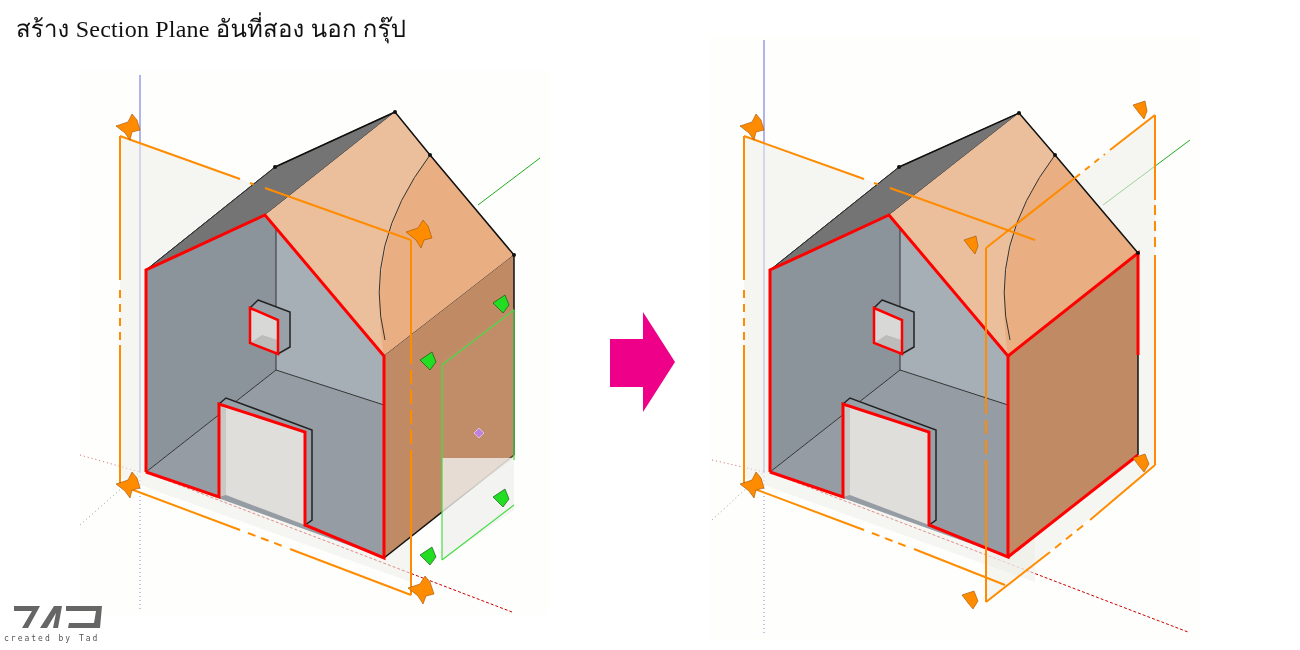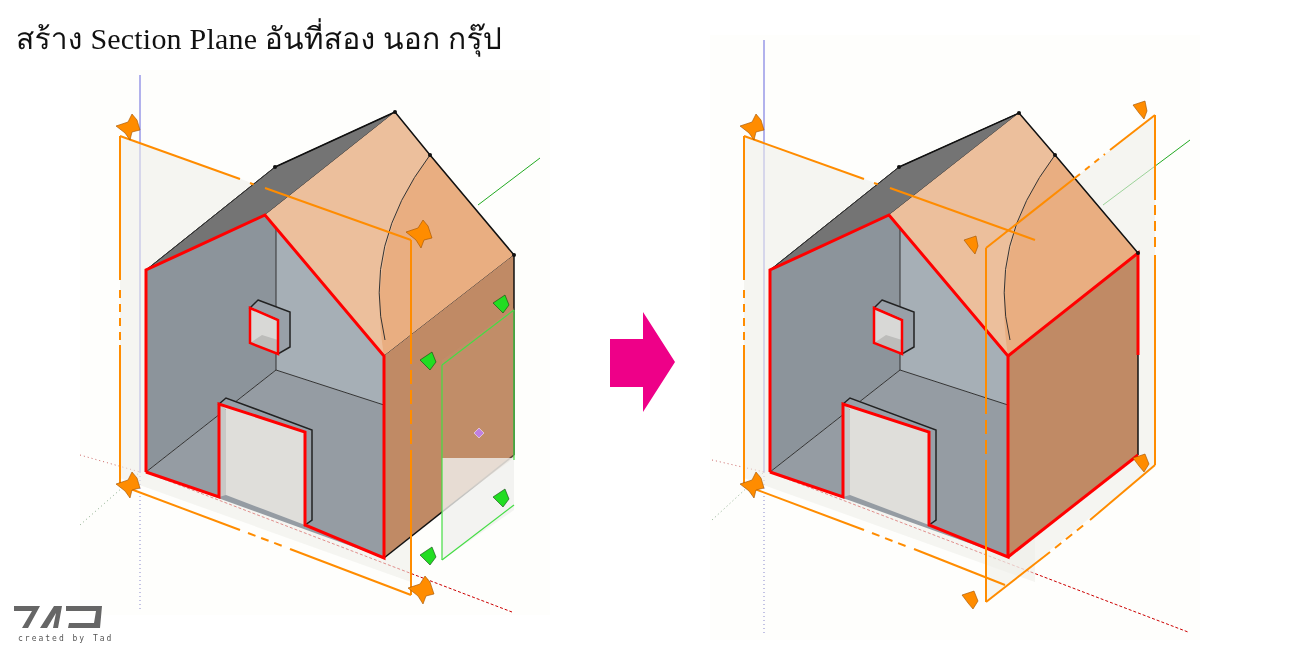--- a/index.html
+++ b/index.html
@@ -1,25 +1,25 @@
 <!DOCTYPE html>
 <html><head>
 <meta charset="utf-8">
 <style>
   html, body { margin: 0; padding: 0; background: #ffffff; }
   body { width: 1300px; height: 650px; position: relative; overflow: hidden; font-family: "DejaVu Serif", serif; }
   .title {
-    position: absolute; left: 16px; top: 15px;
+    position: absolute; left: 16px; top: 9px;
     font-family: "Liberation Serif", "DejaVu Serif", serif;
-    font-size: 30px; color: #111; white-space: nowrap; letter-spacing: 0.2px;
+    font-size: 24px; color: #111; white-space: nowrap; letter-spacing: 0.2px;
   }
   .panel { position: absolute; top: 0; left: 0; }
   .logo { position: absolute; left: 10px; top: 604px; width: 100px; height: 42px; }
   .logo-sub {
-    position: absolute; left: 18px; top: 634px;
+    position: absolute; left: 4px; top: 634px;
     font-family: "DejaVu Sans Mono", monospace; font-size: 8px; letter-spacing: 2px; color: #555;
   }
   .arrow { position: absolute; left: 608px; top: 310px; width: 70px; height: 105px; }
 </style>
 </head>
 <body>
 
 <div class="title">สร้าง Section Plane อันที่สอง นอก กรุ๊ป</div>
 
 <svg class="panel" width="1300" height="650" viewBox="0 0 1300 650">

